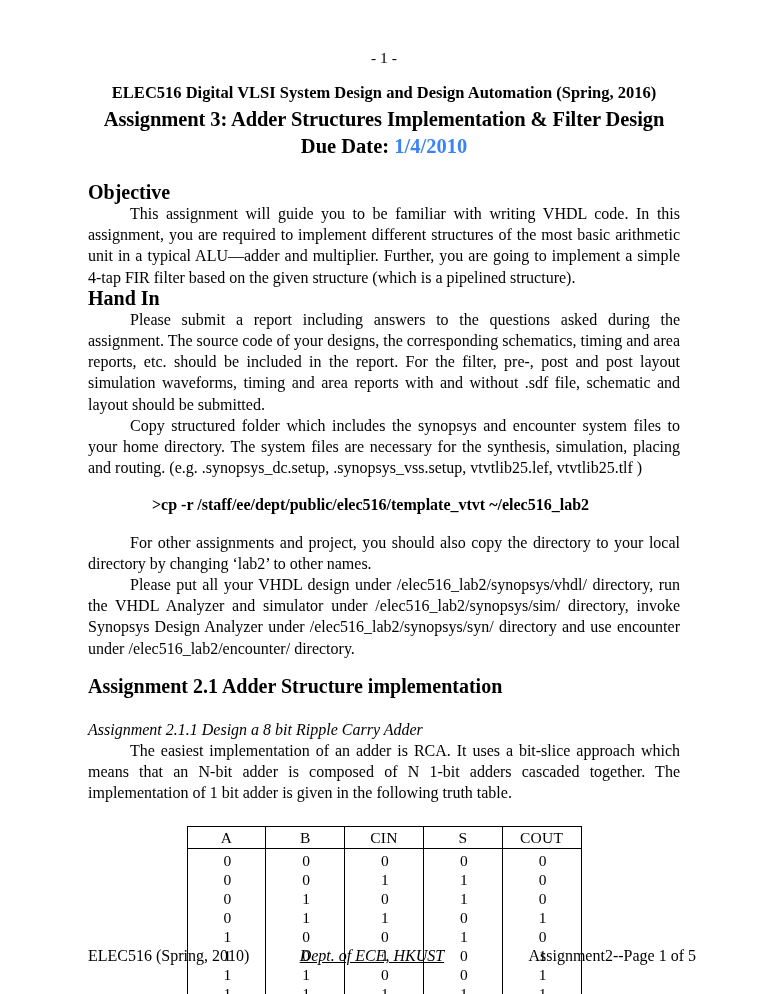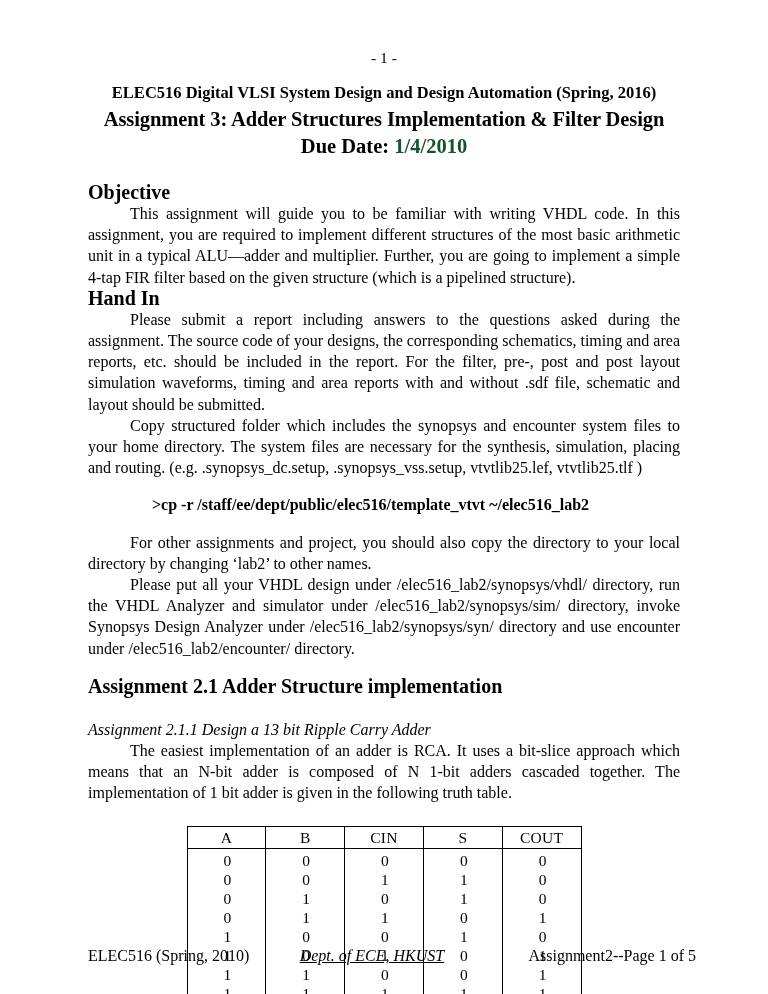--- a/index.html
+++ b/index.html
@@ -44,21 +44,21 @@
     letter-spacing: -0.1px;
   }
   .doc-due {
     text-align: center;
     font-weight: bold;
     font-size: 20.5px;
     line-height: 27px;
     margin: 0 0 0 0;
   }
   .due-date-value {
-    color: #14532d;
+    color: #3b82f6;
   }
   .sec-head {
     font-weight: bold;
     font-size: 20px;
     line-height: 21px;
     margin: 0;
   }
   .body-par {
     font-size: 16px;
     line-height: 21.2px;
@@ -177,21 +177,21 @@
   <div class="cmd-line">&gt;cp  -r /staff/ee/dept/public/elec516/template_vtvt  ~/elec516_lab2</div>
   <div class="body-par">For other assignments and project, you should also copy the directory to your local directory by changing ‘lab2’ to other names.</div>
   <div class="body-par">Please put all your VHDL design under /elec516_lab2/synopsys/vhdl/ directory, run the VHDL Analyzer and simulator under /elec516_lab2/synopsys/sim/ directory, invoke Synopsys Design Analyzer under /elec516_lab2/synopsys/syn/ directory and use encounter under /elec516_lab2/encounter/ directory.</div>
 
   <div class="gap-md"></div>
 
   <div class="sec-head">Assignment 2.1 Adder Structure implementation</div>
 
   <div class="gap-lg"></div>
 
-  <div class="ital-head">Assignment 2.1.1 Design a 13 bit Ripple Carry Adder</div>
+  <div class="ital-head">Assignment 2.1.1 Design a 8 bit Ripple Carry Adder</div>
   <div class="body-par">
     <span>The easiest implementation of an adder is RCA. It uses a bit-slice approach which means that an N-bit adder is composed of N 1-bit adders cascaded together. The implementation of 1 bit adder is given in the following truth table.</span>
   </div>
 
   <div class="table-wrap">
     <table class="truth">
       <thead>
         <tr>
           <th>A</th>
           <th>B</th>

